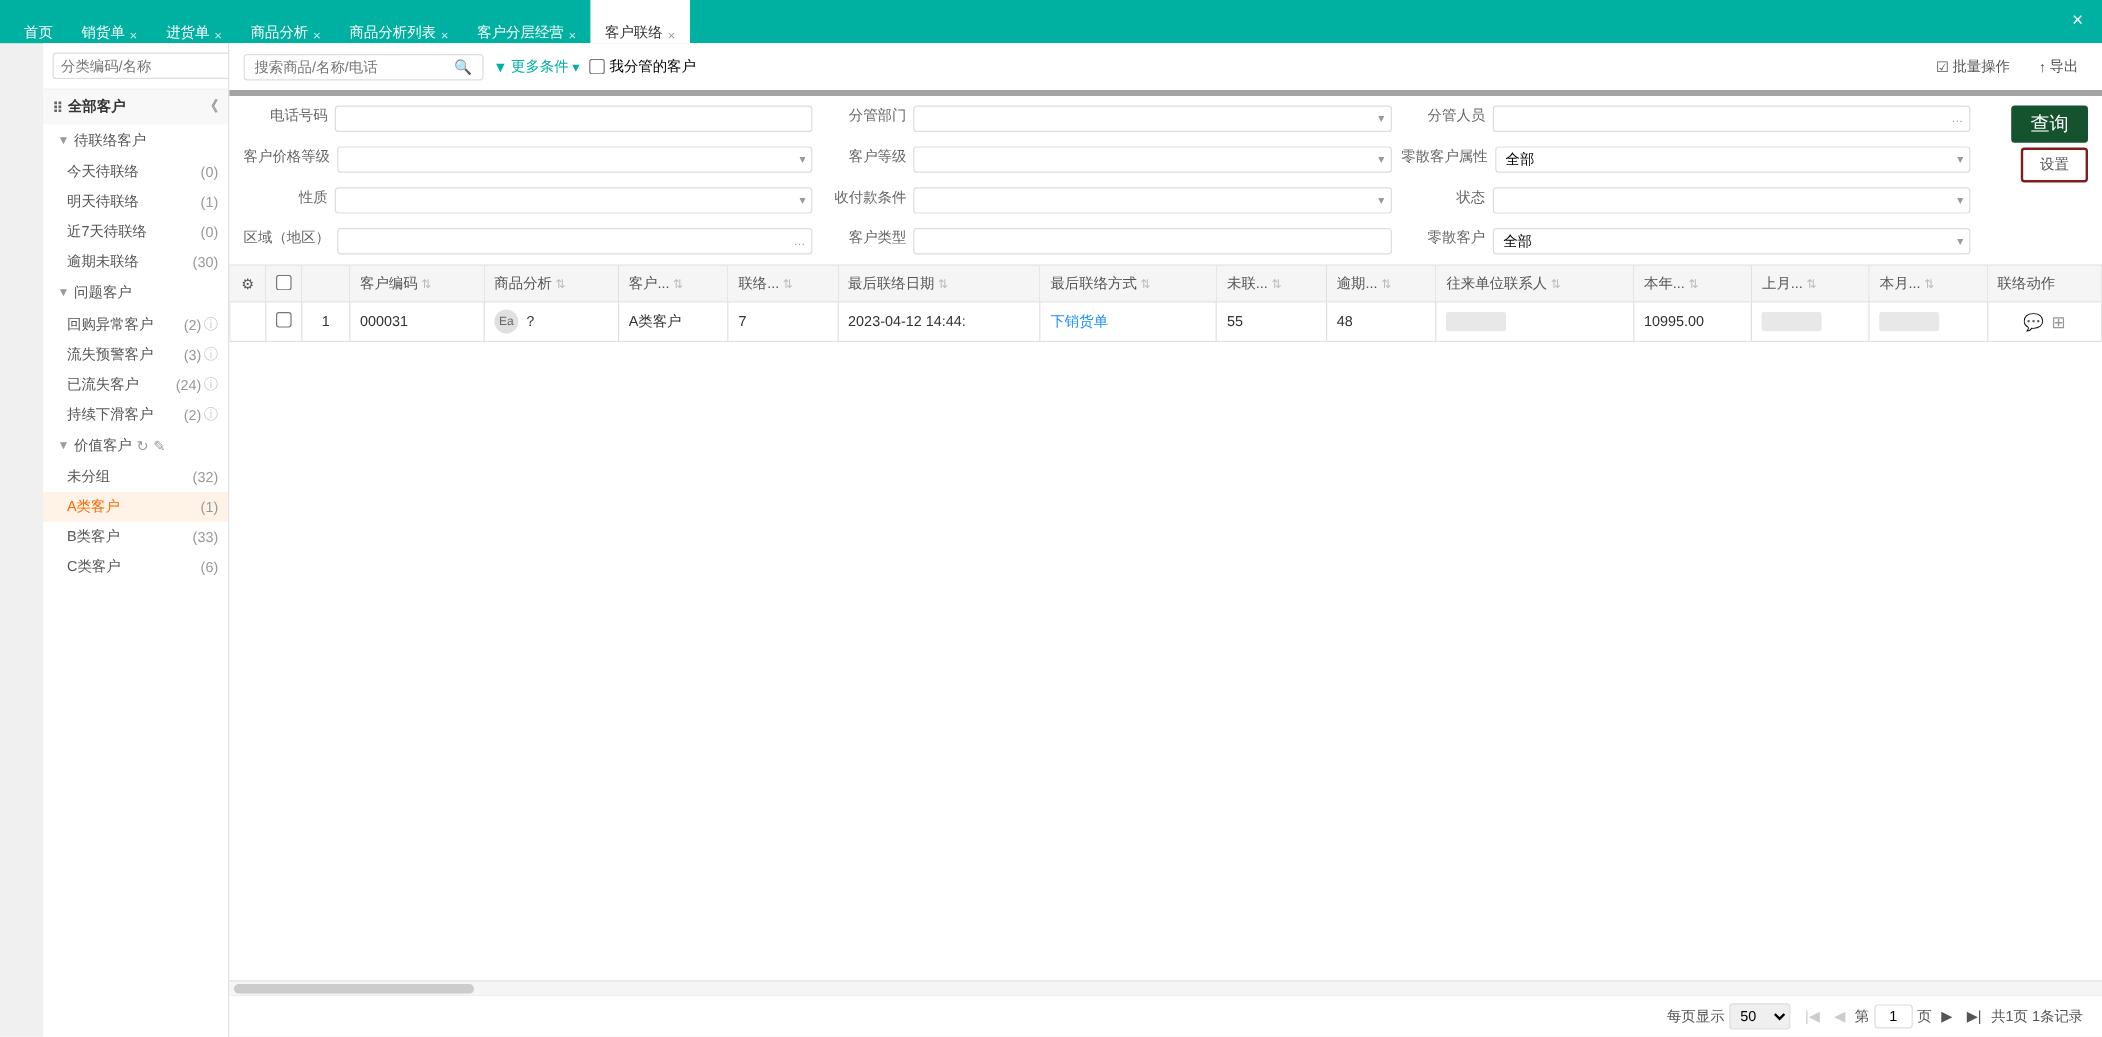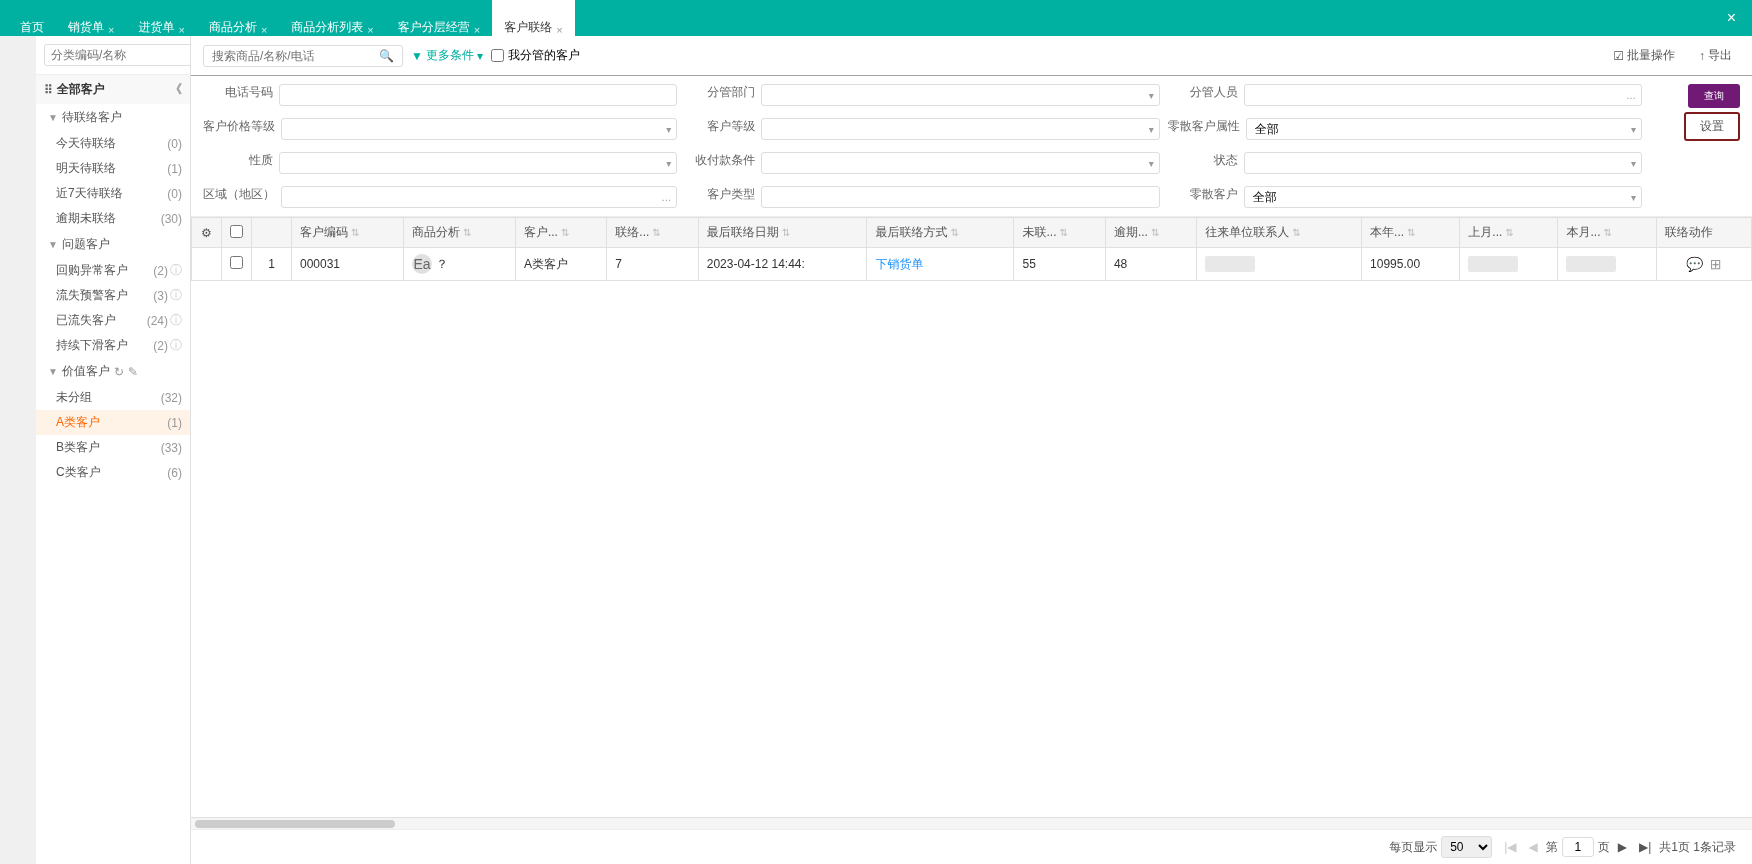--- a/index.html
+++ b/index.html
@@ -117,21 +117,21 @@
       background: #f5f5f5;
       overflow: hidden;
     }
 
     
     .filter-bar {
       background: white;
       padding: 8px 12px;
       display: flex;
       align-items: center;
-      border-bottom: 1px solid #a3a3a3;
+      border-bottom: 5px solid #a3a3a3;
       gap: 8px;
     }
     .filter-search {
       display: flex;
       align-items: center;
       border: 1px solid #ddd;
       border-radius: 3px;
       padding: 3px 8px;
       width: 200px;
     }
@@ -232,27 +232,27 @@
       font-size: 10px;
     }
     .filter-select-wrap .dots {
       position: absolute;
       right: 6px;
       color: #999;
       pointer-events: none;
       font-size: 10px;
     }
     .btn-query {
-      background: #701a75;
+      background: #14532d;
       color: white;
       border: none;
       border-radius: 3px;
       padding: 5px 16px;
       cursor: pointer;
-      font-size: 10px;
+      font-size: 16px;
     }
     .btn-setting {
       background: white;
       color: #555;
       border: 2px solid #7f1d1d;
       border-radius: 3px;
       padding: 4px 14px;
       cursor: pointer;
       font-size: 12px;
     }
@@ -325,21 +325,21 @@
       gap: 4px;
     }
     .avatar-small {
       width: 20px;
       height: 20px;
       border-radius: 50%;
       background: #e0e0e0;
       display: flex;
       align-items: center;
       justify-content: center;
-      font-size: 14px;
+      font-size: 10px;
       color: #666;
     }
 
     
     .scroll-bar-area {
       height: 12px;
       background: #f5f5f5;
       border-top: 1px solid #e0e0e0;
       display: flex;
       align-items: center;

